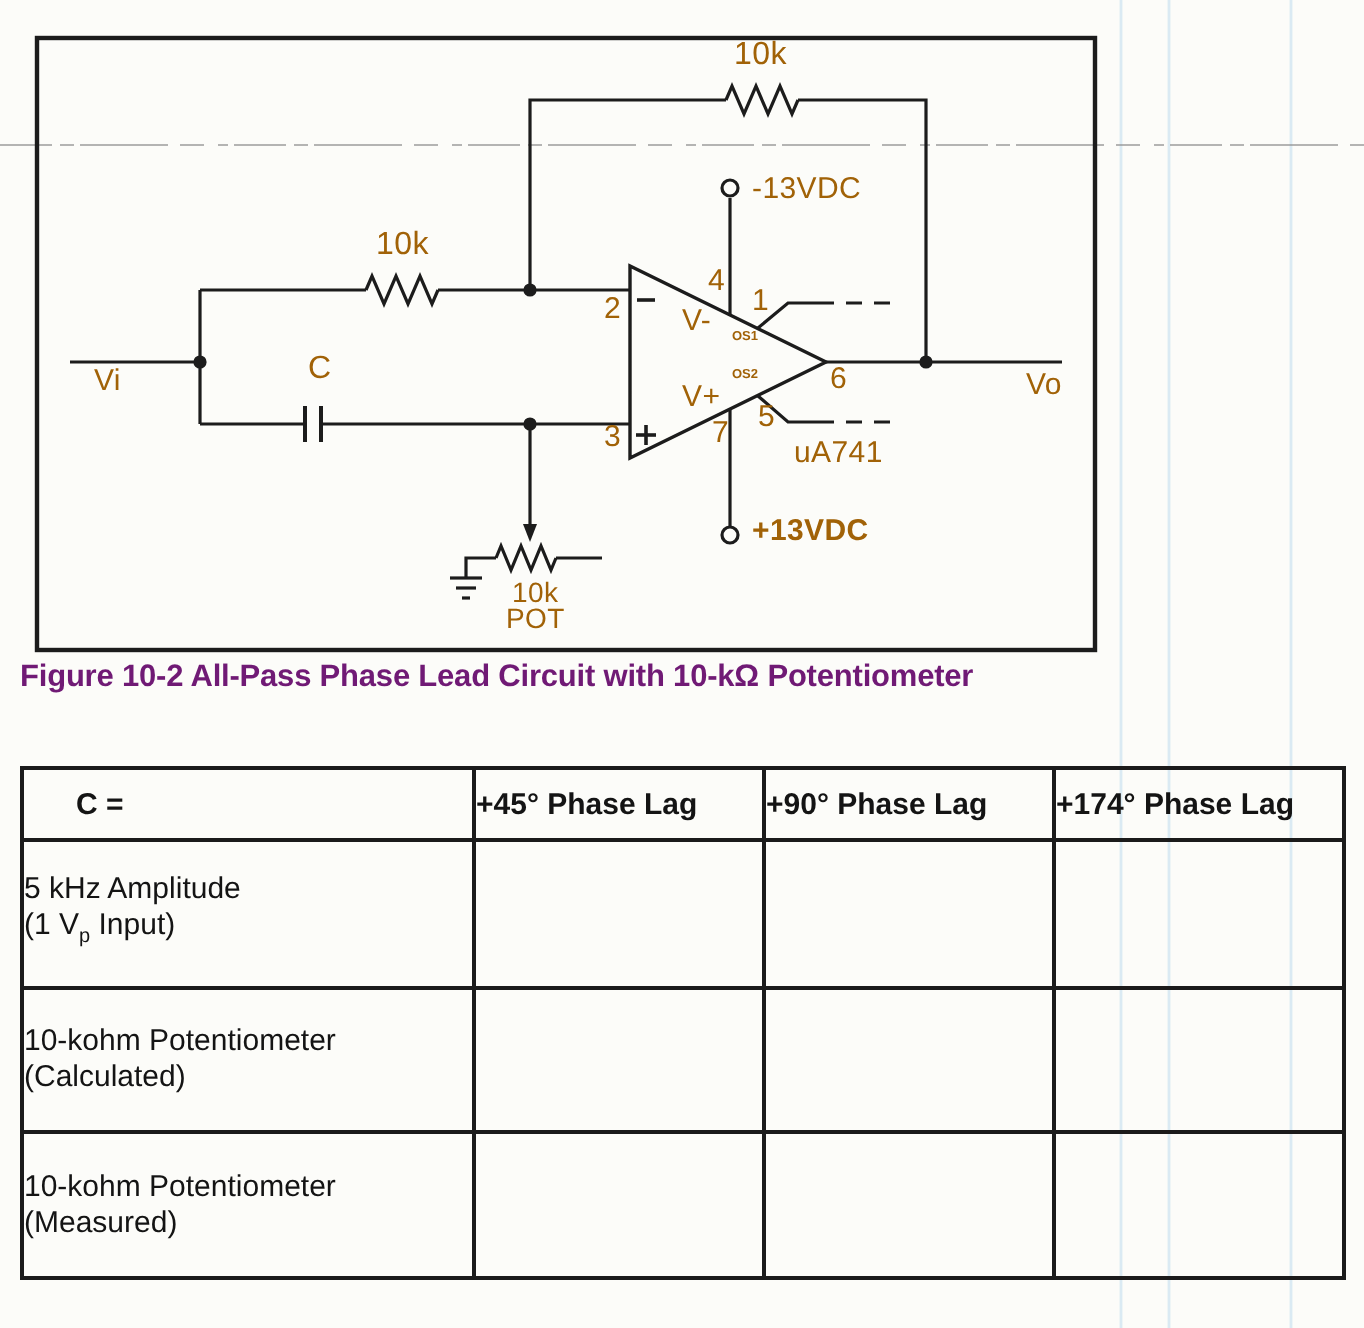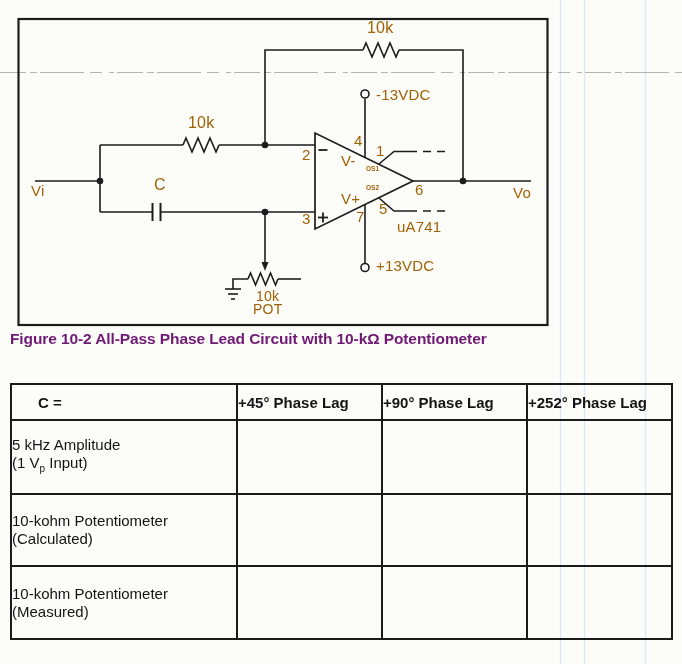--- a/index.html
+++ b/index.html
@@ -137,52 +137,52 @@
         <circle cx="265" cy="145" r="3.3"></circle>
         <circle cx="265" cy="212" r="3.3"></circle>
         <circle cx="463" cy="181" r="3.3"></circle>
       </g>
     </g>
   </svg>
 
   <span class="clabel fs16" style="left:367px;top:20px;">10k</span>
   <span class="clabel fs16" style="left:188px;top:115px;">10k</span>
   <span class="clabel fs16" style="left:154px;top:177px;">C</span>
-  <span class="clabel" style="left:31px;top:183px;">Vi</span>
+  <span class="clabel" style="left:47px;top:183px;">Vi</span>
   <span class="clabel" style="left:513px;top:185px;">Vo</span>
 
   <span class="clabel" style="left:302px;top:147px;">2</span>
   <span class="clabel" style="left:302px;top:211px;">3</span>
   <span class="clabel" style="left:354px;top:133px;">4</span>
   <span class="clabel" style="left:356px;top:209px;">7</span>
   <span class="clabel" style="left:376px;top:143px;">1</span>
   <span class="clabel" style="left:379px;top:201px;">5</span>
   <span class="clabel" style="left:415px;top:182px;">6</span>
 
   <span class="clabel" style="left:341px;top:153px;">V-</span>
   <span class="clabel" style="left:341px;top:191px;">V+</span>
   <span class="clabel tiny" style="left:366px;top:166px;">OS1</span>
   <span class="clabel tiny" style="left:366px;top:185px;">OS2</span>
 
   <span class="clabel" style="left:376px;top:87px;">-13VDC</span>
-  <span class="clabel" style="left:376px;top:258px;">+13VDC</span>
+  <span class="clabel" style="left:376px;top:258px;font-weight:bold;">+13VDC</span>
   <span class="clabel" style="left:397px;top:219px;">uA741</span>
 
   <span class="clabel fs14" style="left:256px;top:289px;">10k</span>
   <span class="clabel fs14" style="left:253px;top:302px;">POT</span>
 
   <div class="caption" style="left:10px;top:330px;">Figure 10-2 All-Pass Phase Lead Circuit with 10-kΩ Potentiometer</div>
 
   <table class="grid">
     <tbody>
         <tr class="hdr">
       <td class="c1">C =</td>
       <td class="cn">+45° Phase Lag</td>
       <td class="cn">+90° Phase Lag</td>
-      <td class="cn">+252° Phase Lag</td>
+      <td class="cn">+174° Phase Lag</td>
     </tr>
     <tr class="r1">
       <td class="c1">
         <div class="rowlab">
           <div>5 kHz Amplitude</div>
           <div><span>(1 V</span><sub>p</sub><span> Input)</span></div>
         </div>
       </td>
       <td class="cn"></td>
       <td class="cn"></td>

